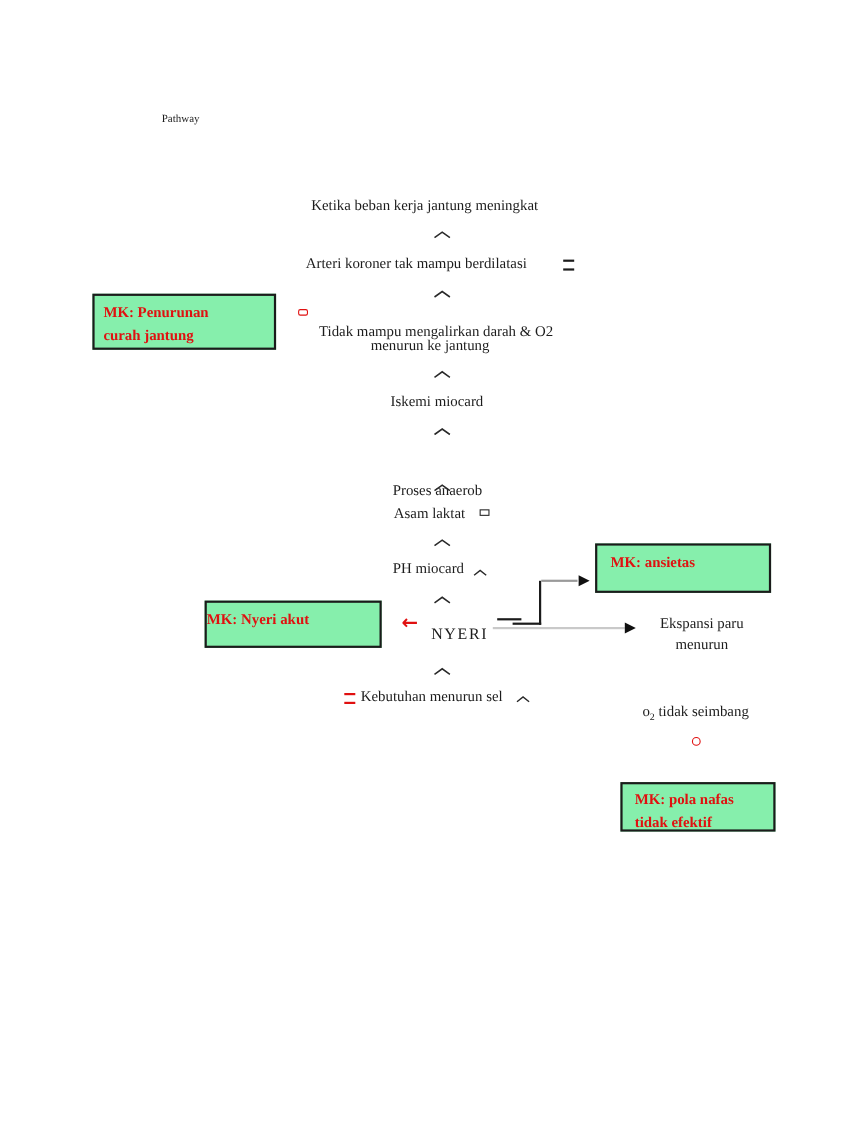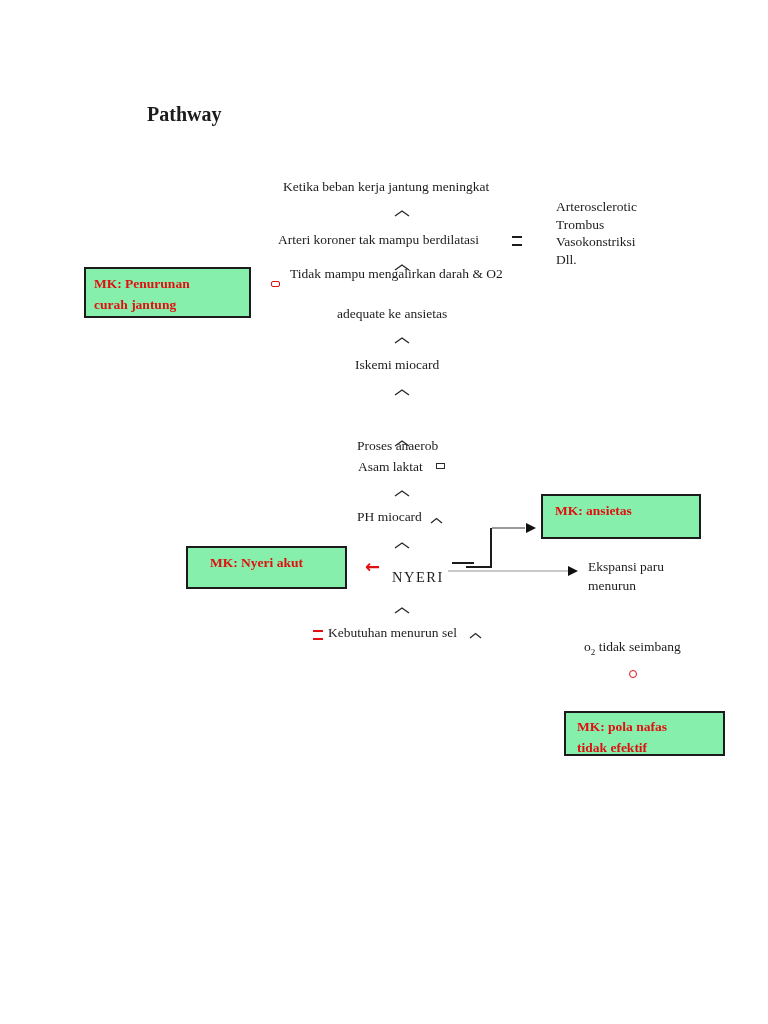--- a/index.html
+++ b/index.html
@@ -3,24 +3,24 @@
 <meta charset="utf-8">
 <style>
   :root{ --mk-red:#e01010; --line-gray:#c9c9c9; --ink:#1c1c1c; }
   html,body{ margin:0; padding:0; background:#fff; }
   .page{
     position:relative; width:768px; height:1024px; background:#ffffff;
     font-family:"Liberation Serif","DejaVu Serif",serif; color:var(--ink);
     overflow:hidden;
   }
   .t{ position:absolute; font-size:13.5px; white-space:nowrap; }
-  .title{ font-weight:bold; font-size:20px; }
+  .title{ font-weight:normal; font-size:10px; }
   .caps{ font-size:14.5px; letter-spacing:1.5px; }
   .etio{ position:absolute; font-size:13.5px; line-height:17.5px; }
-  .ekspansi{ position:absolute; font-size:13.5px; line-height:19px; width:100px; }
+  .ekspansi{ position:absolute; font-size:13.5px; line-height:19px; text-align:center; width:100px; }
   .mk-box{
     position:absolute; border:2px solid #1b1b1b; background:#86efac;
     color:var(--mk-red); font-weight:bold; font-size:13.5px; line-height:21px;
     box-sizing:border-box; overflow:hidden;
   }
   .chev{ position:absolute; }
   .chev svg{ display:block; }
   .hline{ position:absolute; background:#1b1b1b; }
   .gline{ position:absolute; background:var(--line-gray); }
   .vline{ position:absolute; background:#1b1b1b; }
@@ -49,35 +49,29 @@
 
 <div class="page">
 
   <div class="t title" style="left:147px; top:103px;">Pathway</div>
 
   <div class="t" style="left:283px; top:179px;text-align:right;">Ketika beban kerja jantung meningkat</div>
 
   <div class="t" style="left:278px; top:232px;">Arteri koroner tak mampu berdilatasi</div>
   <span class="glyph-eq" style="left:512px; top:236px;"></span>
 
-  <div class="etio" style="left:556px; top:198px;">
-    <div>Arterosclerotic</div>
-    <div>Trombus</div>
-    <div>Vasokonstriksi</div>
-    <div>Dll.</div>
-  </div>
 
   <div class="mk-box" style="left:84px; top:267px; width:167px; height:51px; padding:4px 8px;">
     <div>MK: Penurunan</div>
     <div>curah jantung</div>
   </div>
 
   <span class="glyph-red-rect" style="left:271px; top:281px;"></span>
-  <div class="t" style="left:290px; top:266px;">Tidak mampu mengalirkan darah &amp; O2</div>
-  <div class="t" style="left:337px; top:306px;">adequate ke ansietas</div>
+  <div class="t" style="left:290px; top:293px;">Tidak mampu mengalirkan darah &amp; O2</div>
+  <div class="t" style="left:337px; top:306px;">menurun ke jantung</div>
 
   <div class="t" style="left:355px; top:357px;">Iskemi miocard</div>
   <div class="t" style="left:357px; top:407px;margin-top:31px;">Proses anaerob</div>
   <div class="t" style="left:358px; top:459px;">Asam laktat</div>
   <span class="glyph-rect" style="left:436px; top:463px;"></span>
   <div class="t" style="left:357px; top:509px;">PH miocard</div>
 
   <span class="chev" style="left:394px; top:209px;">
     <svg width="16" height="8" viewBox="0 0 16 8">
         <polyline points="1,7 8,2 15,7" fill="none" stroke="#2a2a2a" stroke-width="1.4"></polyline>
@@ -144,31 +138,31 @@
   </div>
 
   <div class="gline" style="left:448px; top:570px; width:120px; height:2px;"></div>
   <span class="arrow-right" style="left:568px; top:566px;"></span>
 
   <div class="ekspansi" style="left:588px; top:557px;">
     <div>Ekspansi paru</div>
     <div>menurun</div>
   </div>
 
-  <div class="mk-box" style="left:186px; top:546px; width:161px; height:43px; padding:4px 22px;">
+  <div class="mk-box" style="left:186px; top:546px; width:161px; height:43px; padding:4px 0;">
     <div>MK: Nyeri akut</div>
   </div>
 
 
   <span class="glyph-red-eq" style="left:313px; top:630px;"></span>
   <div class="t" style="left:328px; top:625px;">Kebutuhan menurun sel</div>
 
   <div class="t" style="left:584px; top:639px;">
     <span>o</span><sub>2</sub><span> tidak seimbang</span>
   </div>
   <span class="glyph-red-circle" style="left:629px; top:670px;"></span>
 
-  <div class="mk-box" style="left:564px; top:711px; width:161px; height:45px; padding:3px 11px;">
+  <div class="mk-box" style="left:564px; top:711px; width:141px; height:45px; padding:3px 11px;">
     <div>MK: pola nafas</div>
     <div>tidak efektif</div>
   </div>
 
 </div>
 
 </body></html>

